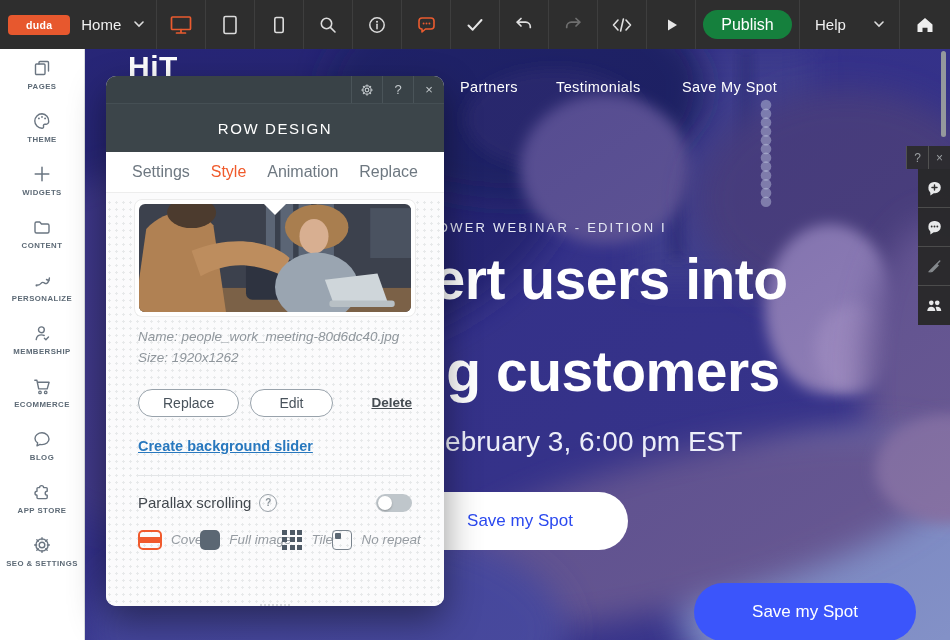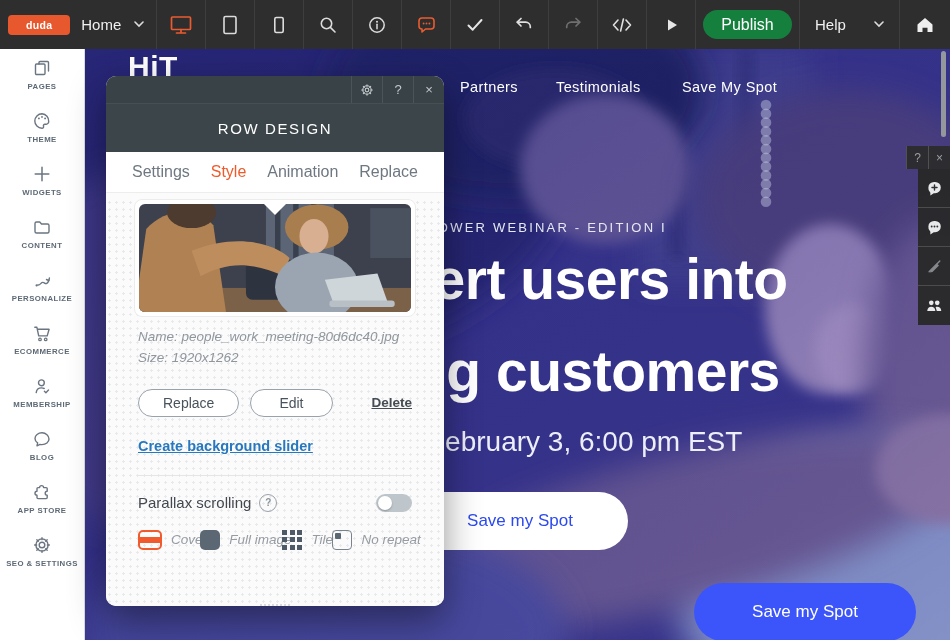--- a/index.html
+++ b/index.html
@@ -209,33 +209,33 @@
   <div class="sb-item">
     <svg width="20" height="20" viewBox="0 0 20 20">
         <circle cx="4.6" cy="15.4" r="1.1" fill="#6a7581"></circle>
         <path d="M5.8 15c2.6.4 3-2.6 5-2.6s2 2 4 1c1-.5 1.6-1.7 2-3.2" stroke="#6a7581" stroke-width="1.4" fill="none" stroke-linecap="round"></path>
         <path d="M17.4 8l-.5 2.7-2.4-1.2" stroke="#6a7581" stroke-width="1.4" fill="none" stroke-linecap="round" stroke-linejoin="round"></path>
       </svg>
     <span class="sb-label">PERSONALIZE</span>
   </div>
   <div class="sb-item">
     <svg width="20" height="20" viewBox="0 0 20 20">
+        <circle cx="9.4" cy="6.8" r="2.9" stroke="#6a7581" stroke-width="1.4" fill="none"></circle>
+        <path d="M4.2 16.6c.4-3.1 2.4-4.7 5.2-4.7 1.1 0 2 .2 2.8.6" stroke="#6a7581" stroke-width="1.4" fill="none" stroke-linecap="round"></path>
+        <path d="M12.4 15.2l1.5 1.5 2.6-2.6" stroke="#6a7581" stroke-width="1.4" fill="none" stroke-linecap="round" stroke-linejoin="round"></path>
+      </svg>
+    <span class="sb-label">MEMBERSHIP</span>
+  </div>
+  <div class="sb-item">
+    <svg width="20" height="20" viewBox="0 0 20 20">
         <path d="M2.8 4.3h2.1l1.8 8.6h8.5l1.9-6.6H6" stroke="#6a7581" stroke-width="1.4" fill="none" stroke-linecap="round" stroke-linejoin="round"></path>
         <circle cx="8" cy="16.4" r="1.25" stroke="#6a7581" stroke-width="1.3" fill="none"></circle>
         <circle cx="13.7" cy="16.4" r="1.25" stroke="#6a7581" stroke-width="1.3" fill="none"></circle>
       </svg>
     <span class="sb-label">ECOMMERCE</span>
-  </div>
-  <div class="sb-item">
-    <svg width="20" height="20" viewBox="0 0 20 20">
-        <circle cx="9.4" cy="6.8" r="2.9" stroke="#6a7581" stroke-width="1.4" fill="none"></circle>
-        <path d="M4.2 16.6c.4-3.1 2.4-4.7 5.2-4.7 1.1 0 2 .2 2.8.6" stroke="#6a7581" stroke-width="1.4" fill="none" stroke-linecap="round"></path>
-        <path d="M12.4 15.2l1.5 1.5 2.6-2.6" stroke="#6a7581" stroke-width="1.4" fill="none" stroke-linecap="round" stroke-linejoin="round"></path>
-      </svg>
-    <span class="sb-label">MEMBERSHIP</span>
   </div>
   <div class="sb-item">
     <svg width="20" height="20" viewBox="0 0 20 20">
         <path d="M10 3.8c-3.9 0-7 2.5-7 5.6 0 1.8 1 3.4 2.6 4.4L5 16.8l3-1.4c.6.1 1.3.2 2 .2 3.9 0 7-2.5 7-5.6s-3.1-6.2-7-6.2z" stroke="#6a7581" stroke-width="1.4" fill="none" stroke-linejoin="round"></path>
       </svg>
     <span class="sb-label">BLOG</span>
   </div>
   <div class="sb-item">
     <svg width="20" height="20" viewBox="0 0 20 20">
         <path d="M7.6 5.6a2 2 0 0 1 4 0h2.6a1 1 0 0 1 1 1v2.6a2 2 0 0 0 0 4v2.4a1 1 0 0 1-1 1H6a1 1 0 0 1-1-1v-2.4a2 2 0 0 1 0-4V6.6a1 1 0 0 1 1-1z" stroke="#6a7581" stroke-width="1.4" fill="none" stroke-linejoin="round"></path>

